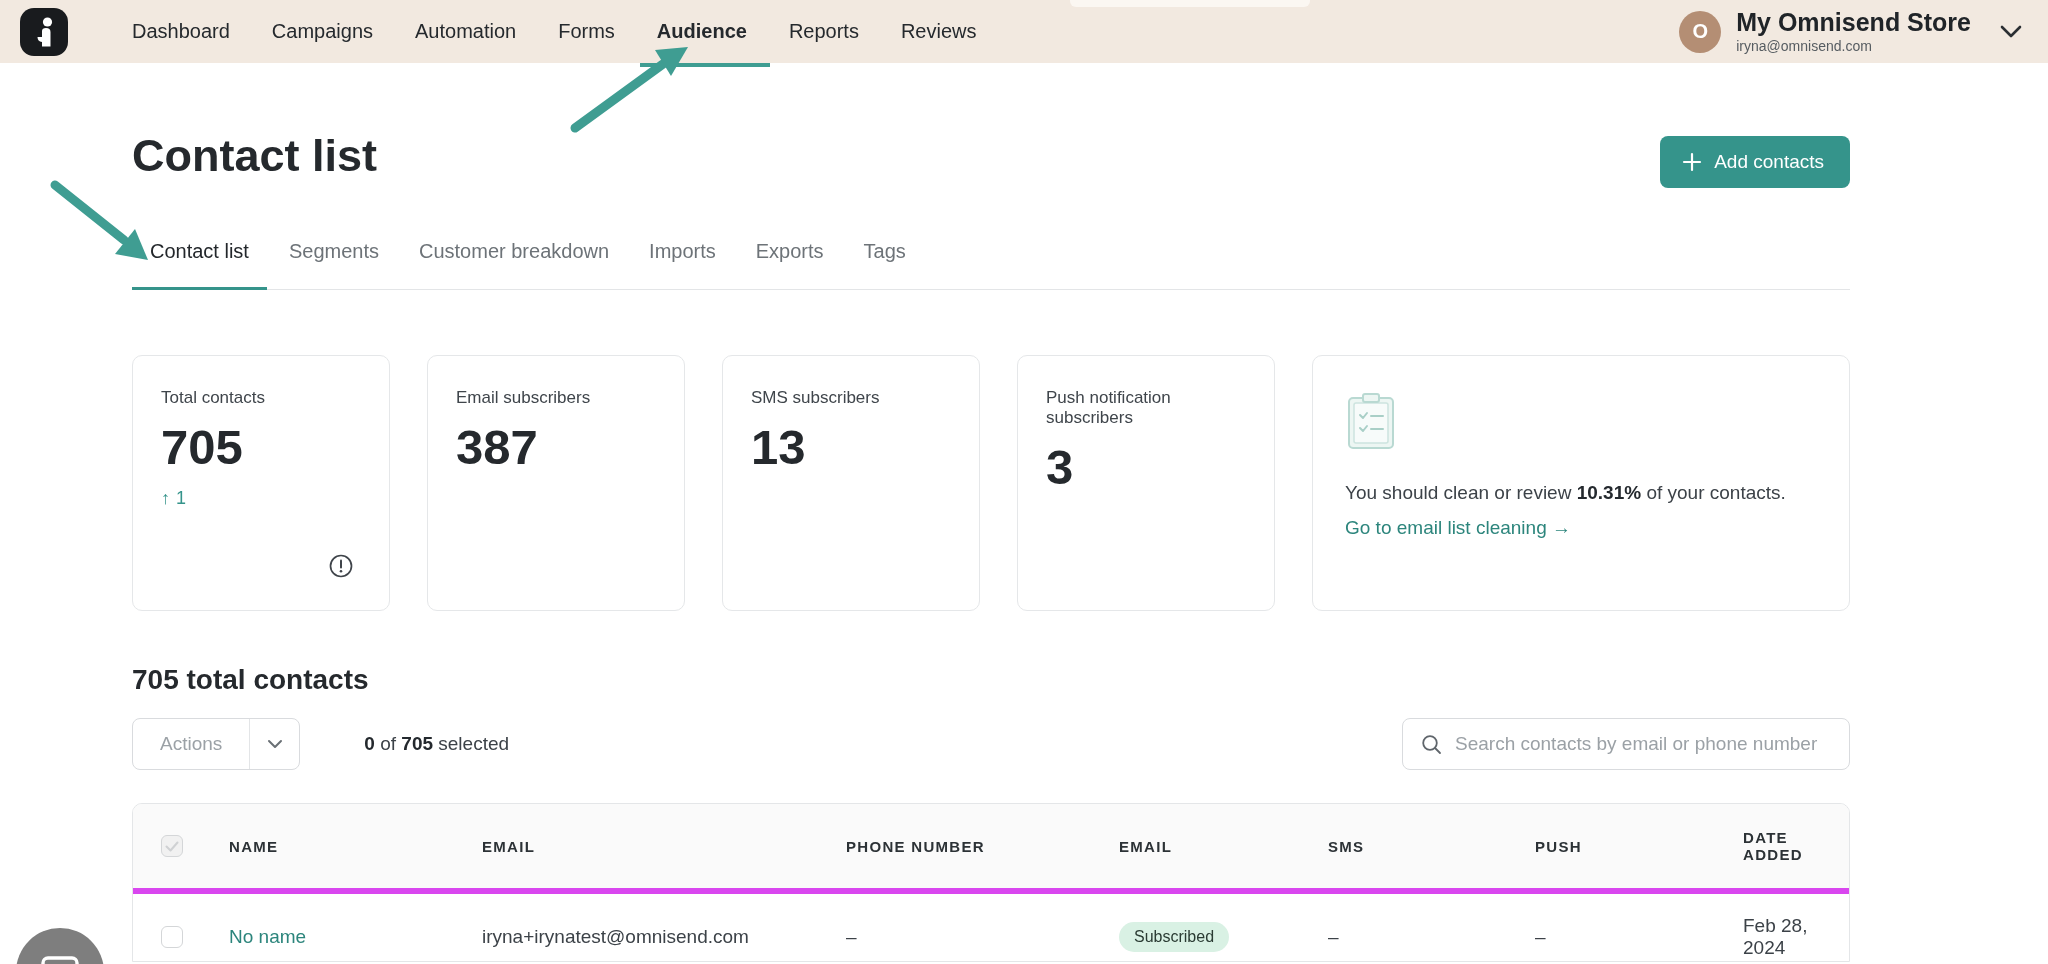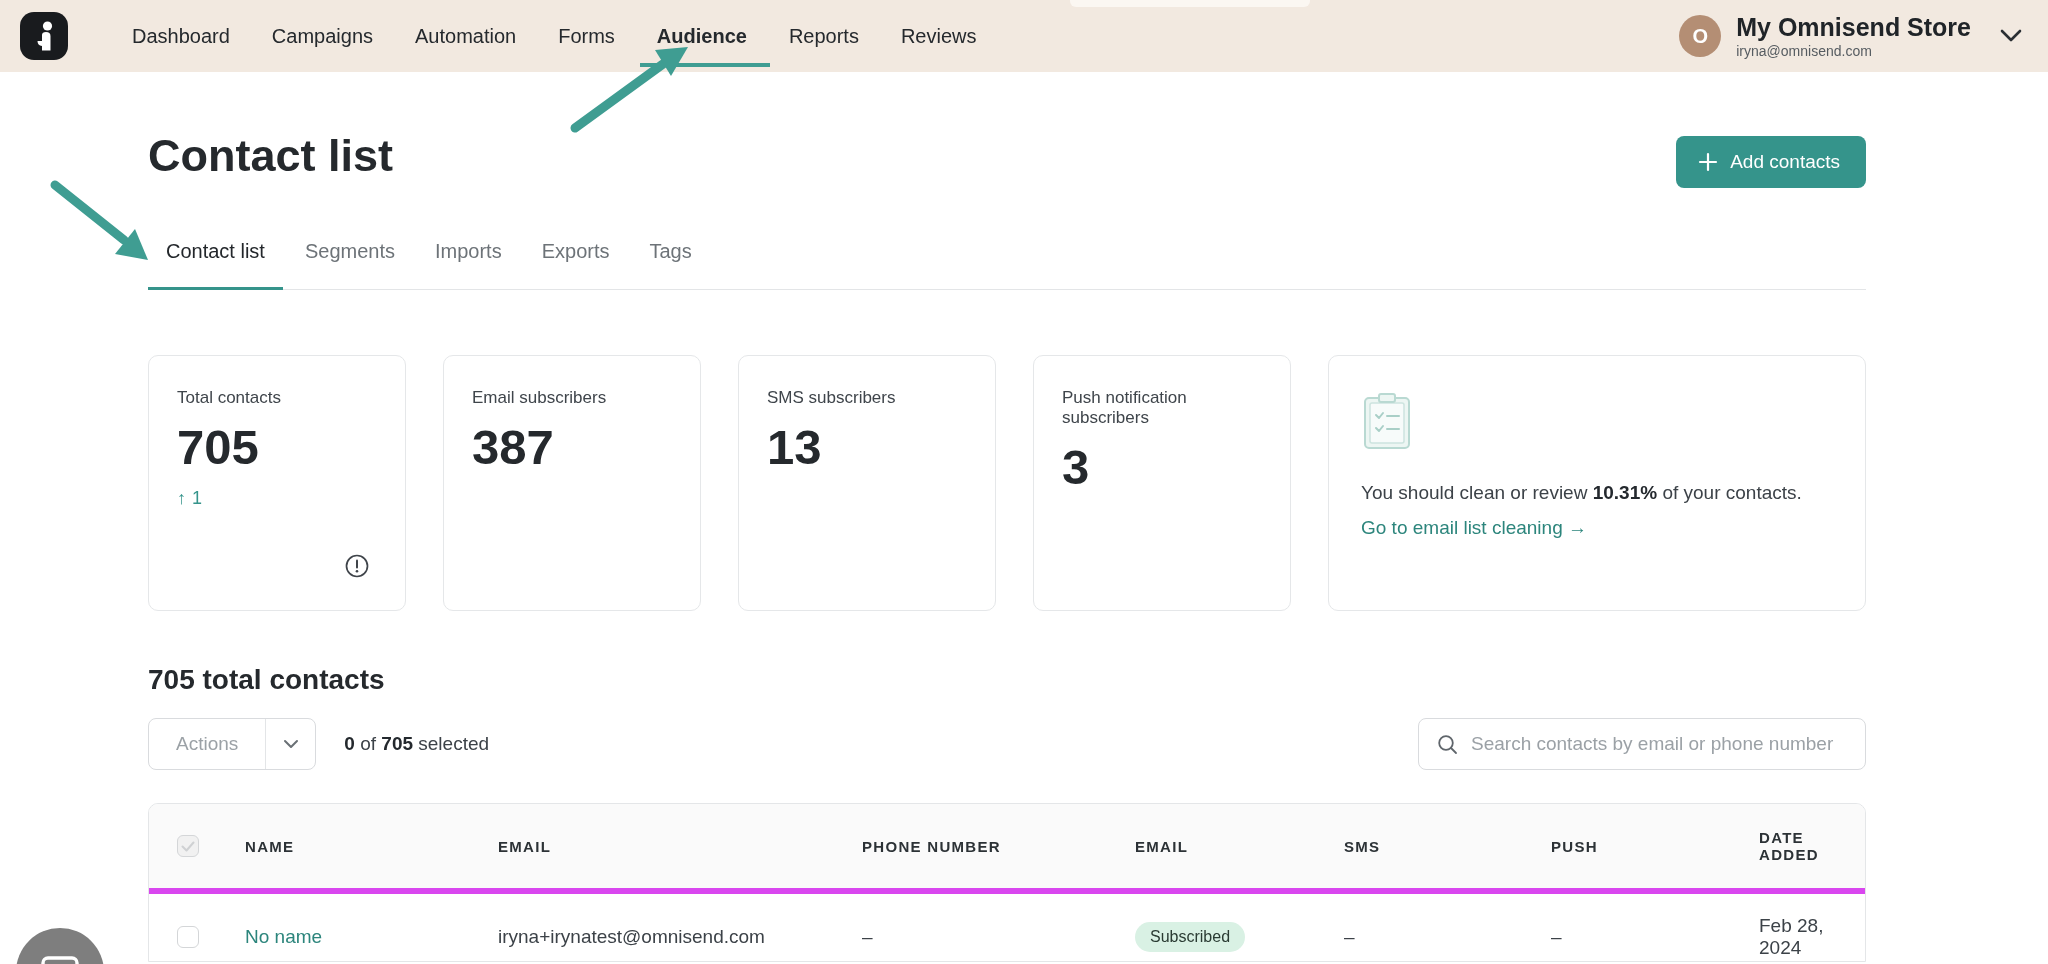--- a/index.html
+++ b/index.html
@@ -5,21 +5,21 @@
   * { margin:0; padding:0; box-sizing:border-box; }
   html,body { width:2048px; height:964px; }
   body {
     font-family:"Liberation Sans", sans-serif;
     background:#ffffff; color:#24292e;
     position:relative; overflow:hidden;
   }
 
   
   .topbar {
-    position:absolute; top:0; left:0; width:2048px; height:72px;
+    position:absolute; top:0; left:0; width:2048px; height:63px;
     background:#F2E9E0; display:flex; align-items:center; z-index:5;
   }
   .logo {
     margin-left:20px; width:48px; height:48px; background:#191B1E;
     border-radius:14px; display:flex; align-items:center; justify-content:center;
     cursor:pointer; flex:none;
   }
   .nav-menu { display:flex; margin-left:64px; gap:42px; }
   .nav-item { font-size:20px; color:#25292d; cursor:pointer; white-space:nowrap; }
   .nav-item.active { font-weight:700; }
@@ -32,21 +32,21 @@
   .acct-name { font-size:25px; font-weight:700; color:#202428; line-height:1.25; }
   .acct-email { font-size:14px; color:#565c61; line-height:1.25; }
   .acct-chevron { margin-left:14px; display:flex; }
 
   .top-strip {
     position:absolute; left:1070px; top:0; width:240px; height:7px;
     background:#FBF7F2; border-radius:0 0 6px 6px; z-index:6;
   }
 
   
-  .main { position:absolute; top:66px; left:0; width:1960px; padding:0 110px 0 132px;margin-left:16px; }
+  .main { position:absolute; top:66px; left:0; width:1960px; padding:0 110px 0 132px; }
 
   .title-row { position:relative; margin-top:62px; height:56px; }
   .page-title { font-size:45px; font-weight:700; color:#25292d; line-height:56px; }
   .add-btn {
     position:absolute; right:0; top:8px; height:52px;
     background:#35948B; color:#fff; border:none; border-radius:8px;
     font-family:inherit; font-size:19px; padding:0 26px 0 22px;
     display:flex; align-items:center; gap:12px; cursor:pointer;
   }
 
@@ -76,21 +76,21 @@
   .card-delta { margin-top:15px; font-size:18px; color:#35948B; display:flex; align-items:center; gap:6px; }
   .info-icon {
     position:absolute; right:36px; bottom:32px; width:24px; height:24px; cursor:pointer;
   }
   .clean-msg { margin-top:28px; font-size:19px; color:#3c4248; }
   .clean-msg b { color:#24292e; }
   .clean-link { margin-top:13px; font-size:19px; color:#2C857C; cursor:pointer; display:inline-block; }
 
   
   .list-heading { margin-top:53px; font-size:28px; font-weight:700; color:#25292d; }
-  .toolbar { margin-top:22px; display:flex; align-items:center; }
+  .toolbar { margin-top:22px; display:flex; align-items:center;gap:36px; }
   .actions-btn {
     display:inline-flex; align-items:stretch; height:52px;
     border:1px solid #D9DBDE; border-radius:8px; background:#fff; overflow:hidden; cursor:pointer;
   }
   .actions-label {
     padding:0 27px; font-size:19px; color:#9BA1A6; display:flex; align-items:center;
   }
   .actions-divider { width:1px; background:#E3E5E7; }
   .actions-caret { width:49px; display:flex; align-items:center; justify-content:center; }
   .selected-text { margin-left:28px; font-size:19px; color:#3c4248; }
@@ -183,20 +183,21 @@
         <line x1="10" y1="2" x2="10" y2="18" stroke="#fff" stroke-width="2.2" stroke-linecap="round"></line>
         <line x1="2" y1="10" x2="18" y2="10" stroke="#fff" stroke-width="2.2" stroke-linecap="round"></line>
       </svg>
       <span>Add contacts</span>
     </button>
   </div>
 
   <div class="tabs">
     <div class="tab active">Contact list</div>
     <div class="tab">Segments</div>
+    <div class="tab">Customer breakdown</div>
     <div class="tab">Imports</div>
     <div class="tab">Exports</div>
     <div class="tab">Tags</div>
   </div>
 
   <section class="cards">
     <div class="card">
       <div class="card-label">Total contacts</div>
       <div class="card-value">705</div>
       <div class="card-delta">

